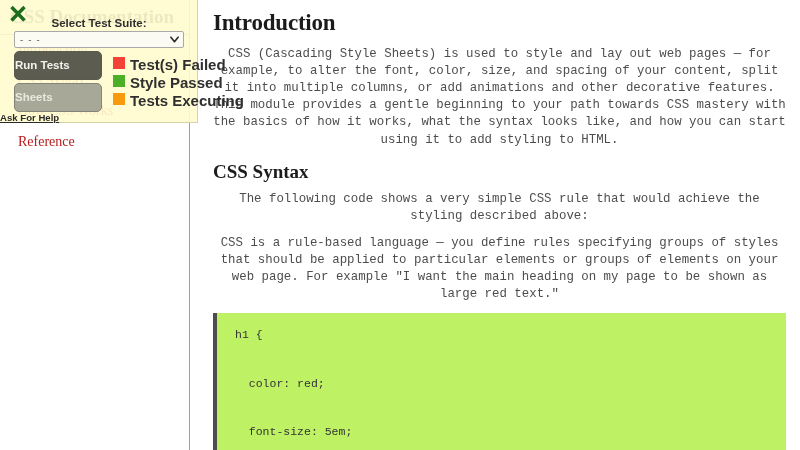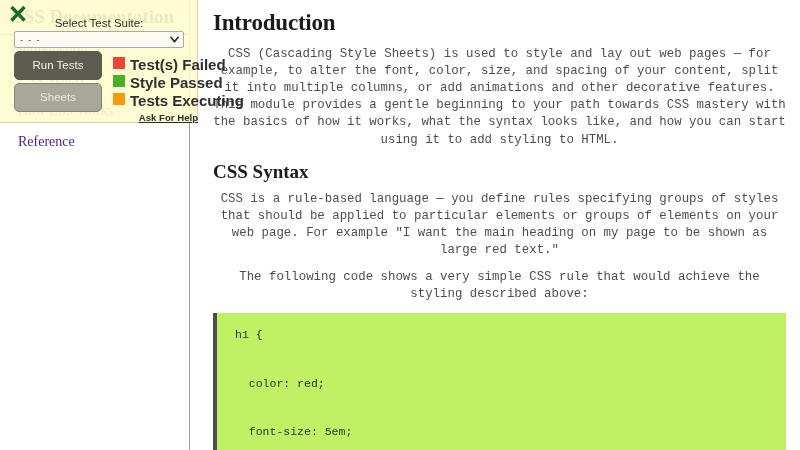--- a/index.html
+++ b/index.html
@@ -31,21 +31,21 @@
   }
   #sidebar-divider {
     height: 1px;
     background: #8f958f;
     margin: 2px 0 0 0;
   }
   .nav-link {
     display: block;
     font-family: "Liberation Serif", serif;
     font-size: 14px;
-    color: #4c1d95;
+    color: #b91c1c;
     text-decoration: none;
     padding: 7px 0 7px 18px;
     line-height: 1.2;
     white-space: nowrap;
   }
 
   
   #main {
     position: absolute;
     left: 191px; top: 0;
@@ -108,21 +108,21 @@
     line-height: 20px;
   }
   #close-icon svg { display: block; }
   #suite-label {
     position: absolute;
     left: 0; top: 17px;
     width: 198px;
     text-align: center;
     font-family: "Liberation Sans", sans-serif;
     font-size: 11.5px;
-    font-weight: 400;
+    font-weight: 700;
     color: #2f2f2f;
   }
   #suite-select {
     position: absolute;
     left: 14px; top: 31px;
     width: 170px; height: 17px;
     background: #fbfbf4;
     border: 1px solid #a9a9a9;
     border-radius: 2px;
     font-family: "Liberation Sans", sans-serif;
@@ -139,22 +139,22 @@
     width: 9px; height: 7px;
     pointer-events: none;
   }
   .panel-btn {
     position: absolute;
     left: 14px;
     width: 88px; height: 29px;
     border-radius: 5px;
     font-family: "Liberation Sans", sans-serif;
     font-size: 11.5px;
-    font-weight: 400;
-    text-align: center;
+    font-weight: 700;
+    text-align: left;
     cursor: pointer;
     border: 1px solid #5a5a4e;
   }
   #run-tests-button {
     top: 51px;
     background: #5c5c50;
     color: #f3f3ee;
     line-height: 27px;
   }
   #tests-button {
@@ -180,21 +180,21 @@
     font-family: "Liberation Sans", sans-serif;
     font-size: 15px;
     font-weight: 700;
     color: #2f2f2f;
     white-space: nowrap;
   }
   #help-link {
     position: absolute;
     left: 0; top: 112px;
     width: 198px;
-    text-align: right;
+    text-align: left;
     font-family: "Liberation Sans", sans-serif;
     font-size: 9.6px;
     font-weight: 700;
     color: #2b2b2b;
     text-decoration: underline;
     cursor: pointer;
   }
 </style>
 </head>
 <body>
@@ -208,22 +208,22 @@
     <a class="nav-link">CSS Syntax</a>
     <a class="nav-link">How CSS Works</a>
     <a class="nav-link">Reference</a>
   </nav>
 
   <main id="main">
     <h1>Introduction</h1>
     <p class="para">CSS (Cascading Style Sheets) is used to style and lay out web pages — for example, to alter the font, color, size, and spacing of your content, split it into multiple columns, or add animations and other decorative features. This module provides a gentle beginning to your path towards CSS mastery with the basics of how it works, what the syntax looks like, and how you can start using it to add styling to HTML.</p>
 
     <div class="section-h">CSS Syntax</div>
+    <p class="para">The following code shows a very simple CSS rule that would achieve the styling described above:</p>
     <p class="para">CSS is a rule-based language — you define rules specifying groups of styles that should be applied to particular elements or groups of elements on your web page. For example "I want the main heading on my page to be shown as large red text."</p>
-    <p class="para">The following code shows a very simple CSS rule that would achieve the styling described above:</p>
 
     <div class="code-block">h1 {
 
   color: red;
 
   font-size: 5em;
 
 }</div>
 
     <p class="para tight">The rule opens with a selector . This selects the HTML element that we are going to style. In this case we are styling level one headings (&lt;h1&gt;).</p>

